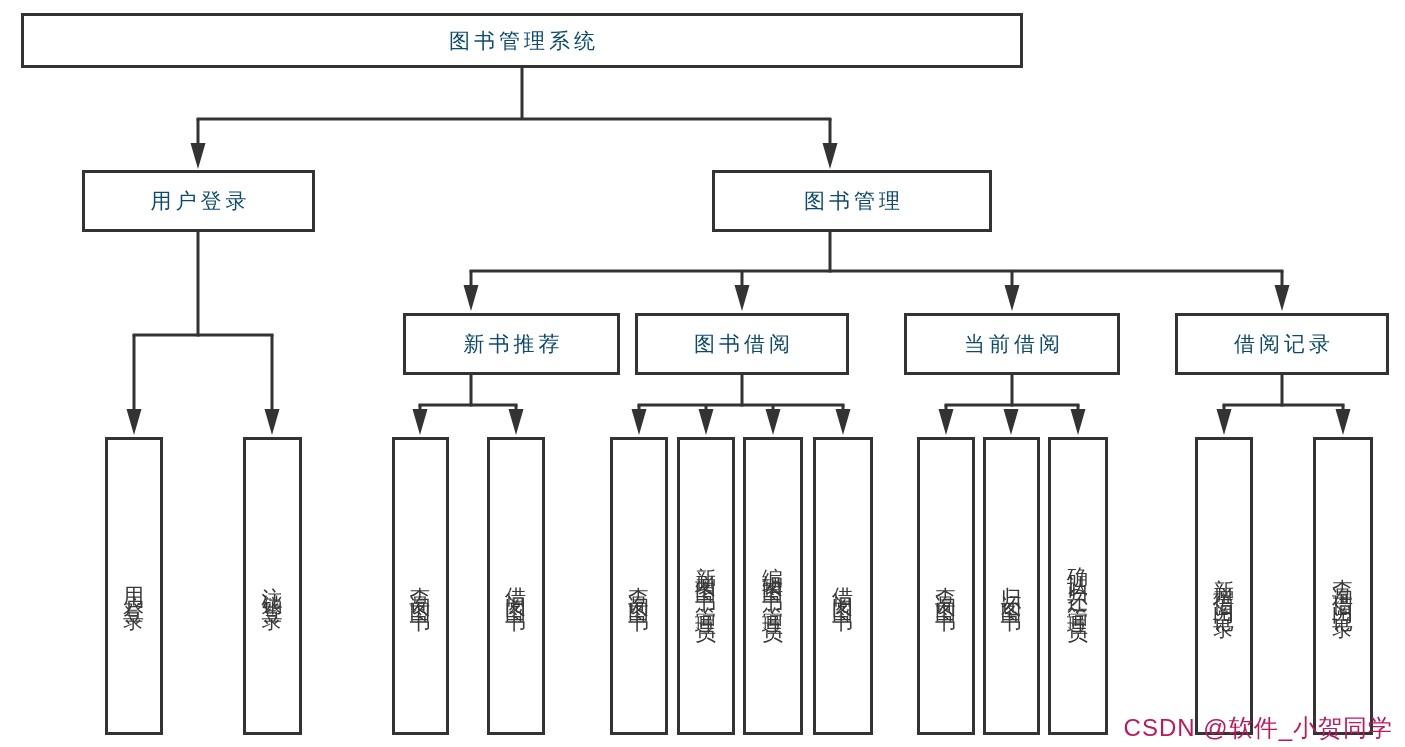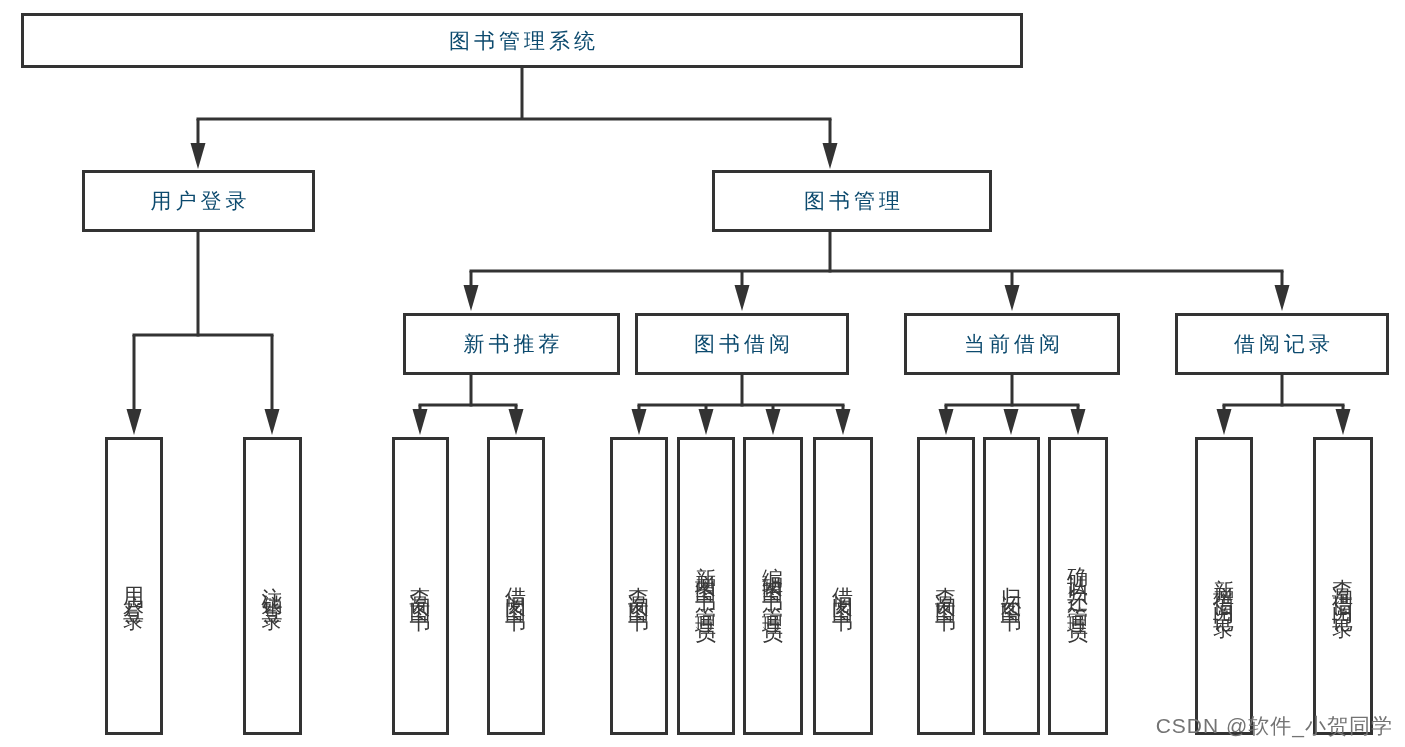--- a/index.html
+++ b/index.html
@@ -64,22 +64,22 @@
   .lf9  { left: 917px;  width: 58px; }
   .lf10 { left: 983px;  width: 57px; }
   .lf11 { left: 1048px; width: 60px; }
   .lf12 { left: 1195px; width: 58px; }
   .lf13 { left: 1313px; width: 60px; }
   #watermark {
     position: absolute;
     top: 712px;
     right: 12px;
     z-index: 3;
-    font-size: 21px;
-    color: #737373;
+    font-size: 24px;
+    color: #be185d;
     letter-spacing: 1px;
     white-space: nowrap;
   }
 </style>
 </head>
 <body>
 
 <div id="canvas">
 
   <svg id="wires" viewBox="0 0 1405 747" xmlns="http://www.w3.org/2000/svg">

